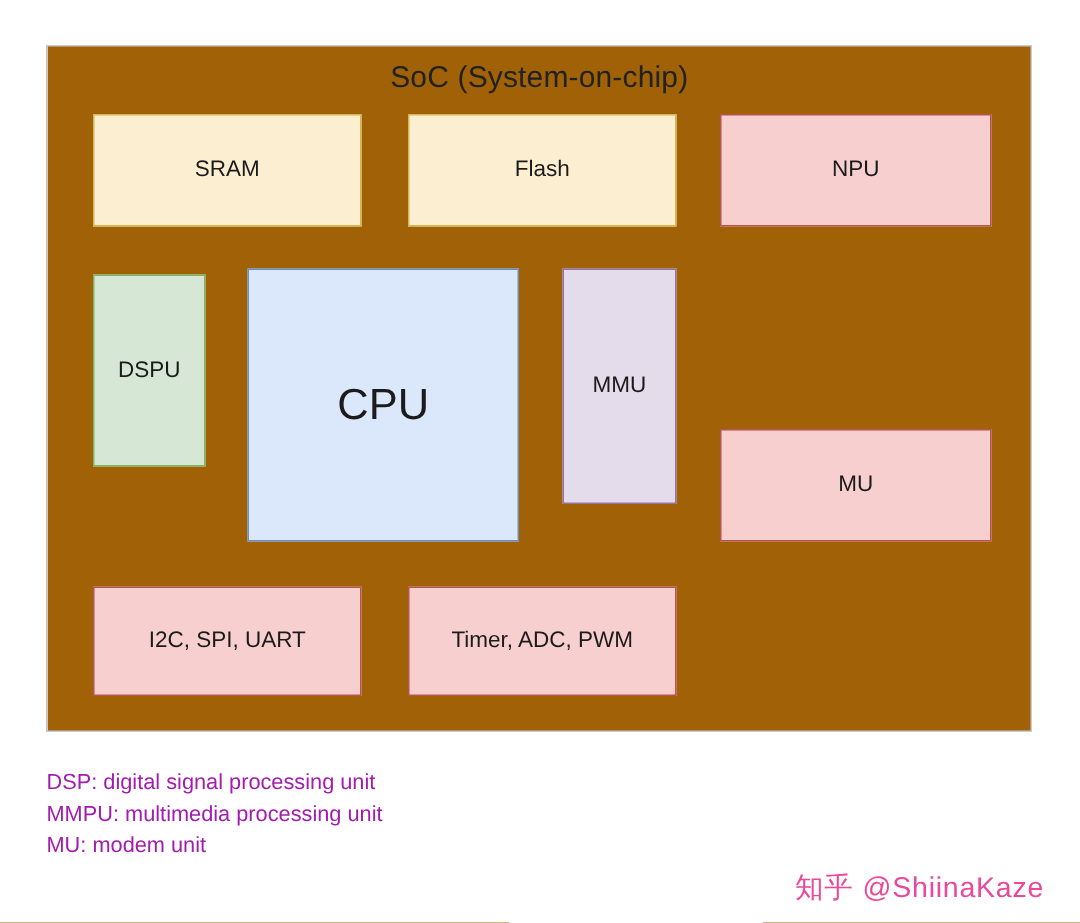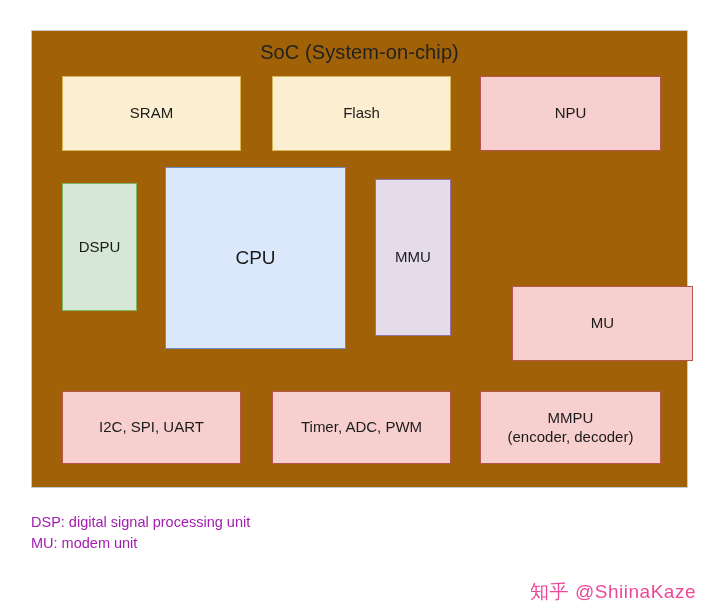--- a/index.html
+++ b/index.html
@@ -65,24 +65,24 @@
   .pal-blue   { background: #dbe8fc; border-color: #6c8ebf; }
   .pal-purple { background: #e4dbeb; border-color: #9673a6; }
 
   
   #block-sram  { left: 30px;  top: 45px;  width: 179px; height: 75px; }
   #block-flash { left: 240px; top: 45px;  width: 179px; height: 75px; }
   #block-npu   { left: 448px; top: 45px;  width: 181px; height: 75px; }
 
   
   #block-dspu  { left: 30px;  top: 132px; width: 75px;  height: 128px; margin-top: 20px; }
-  #block-cpu   { left: 133px; top: 136px; width: 181px; height: 182px; font-size: 19px; }
+  #block-cpu   { left: 133px; top: 148px; width: 181px; height: 182px; font-size: 29px; }
   #block-mmu   { left: 343px; top: 148px; width: 76px;  height: 157px; }
   #block-gpu   { left: 448px; top: 148px; width: 181px; height: 80px; }
-  #block-mu    { left: 448px; top: 255px; width: 181px; height: 75px; margin-left: 32px; }
+  #block-mu    { left: 448px; top: 255px; width: 181px; height: 75px; }
 
   
   #block-io    { left: 30px;  top: 360px; width: 179px; height: 73px; }
   #block-timer { left: 240px; top: 360px; width: 179px; height: 73px; }
   #block-mmpu  { left: 448px; top: 360px; width: 181px; height: 73px; }
 
   
   #legend {
     position: absolute;
     left: 31px;
@@ -135,27 +135,24 @@
   <div class="block pal-pink" id="block-mu">
     <span class="lbl">MU</span>
   </div>
 
   <div class="block pal-pink" id="block-io">
     <span class="lbl">I2C, SPI, UART</span>
   </div>
   <div class="block pal-pink" id="block-timer">
     <span class="lbl">Timer, ADC, PWM</span>
   </div>
-  <div class="block pal-pink" id="block-mmpu">
-    <span class="lbl">MMPU
-(encoder, decoder)</span>
-  </div>
 
 </div>
 
 <div id="legend">
   <div>DSP: digital signal processing unit</div>
+  <div>MMPU: multimedia processing unit</div>
   <div>MU: modem unit</div>
 </div>
 
 <div id="watermark">
   <span class="wm-logo">知乎</span><span>@ShiinaKaze</span>
 </div>
 
 </body></html>

